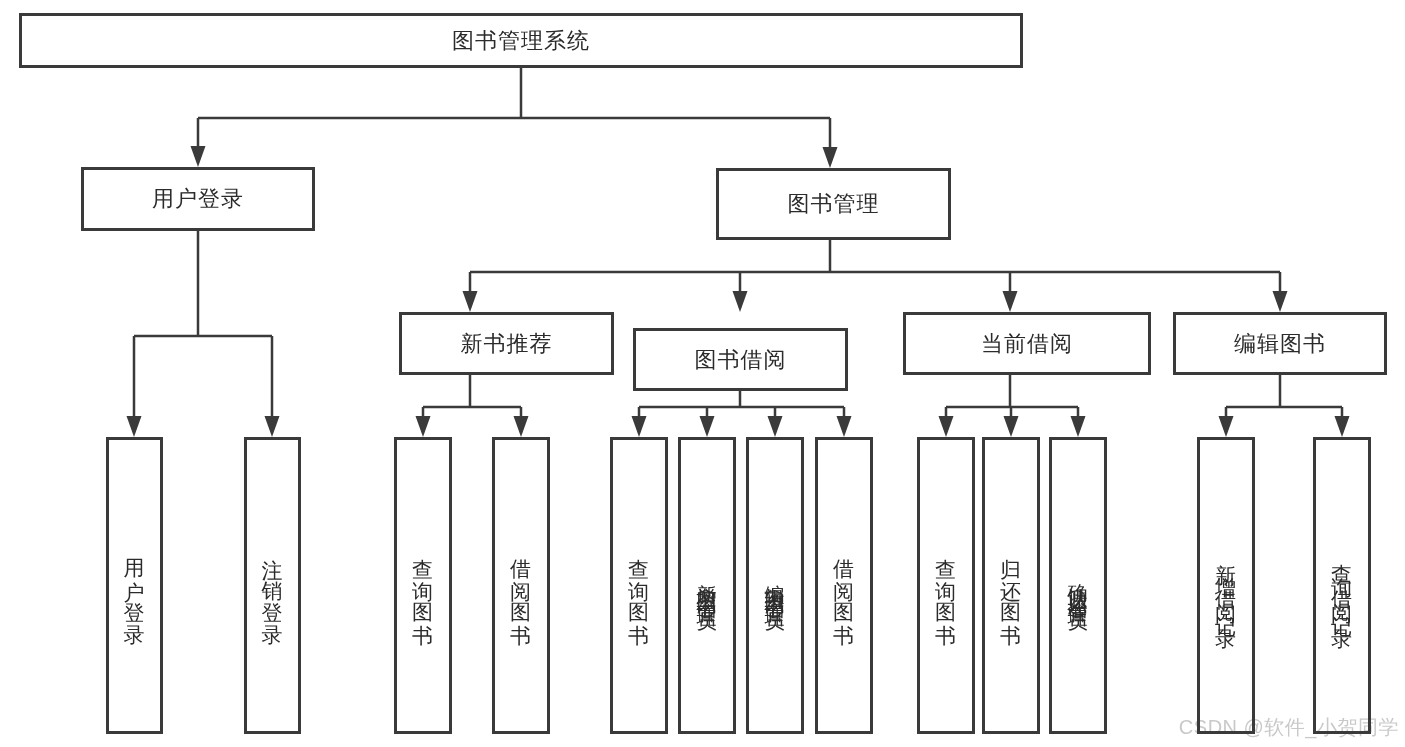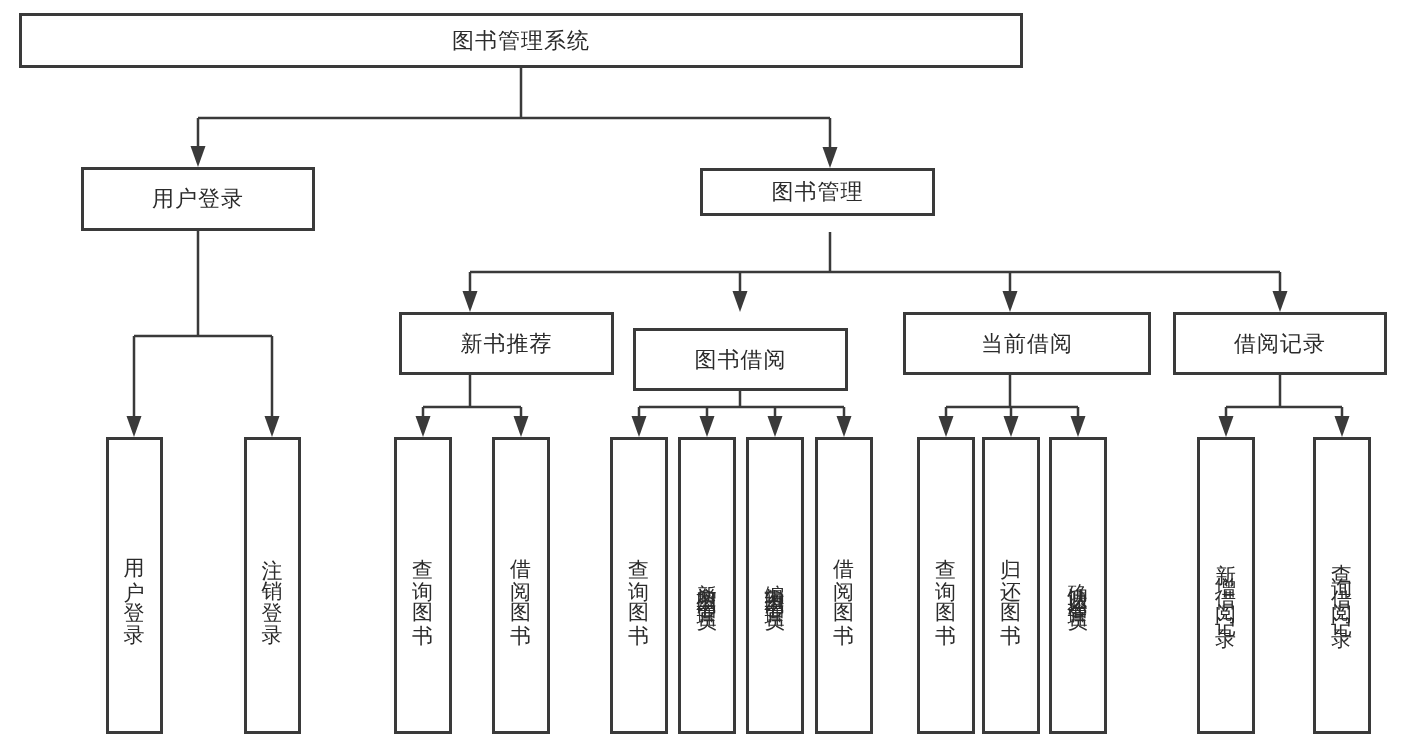--- a/index.html
+++ b/index.html
@@ -96,35 +96,35 @@
     </g>
   </svg>
 
   <div class="node node-h" style="left:19px; top:13px; width:1004px; height:55px;">
     <span>图书管理系统</span>
   </div>
 
   <div class="node node-h" style="left:81px; top:167px; width:234px; height:64px;">
     <span>用户登录</span>
   </div>
-  <div class="node node-h" style="left:700px; top:168px; width:235px; height:48px;text-align:center;">
+  <div class="node node-h" style="left:716px; top:168px; width:235px; height:72px;text-align:center;">
     <span>图书管理</span>
   </div>
 
   <div class="node node-h" style="left:363px; top:312px; width:215px; height:63px;margin-left:36px;">
     <span>新书推荐</span>
   </div>
   <div class="node node-h" style="left:633px; top:328px; width:215px; height:63px;">
     <span>图书借阅</span>
   </div>
   <div class="node node-h" style="left:903px; top:312px; width:248px; height:63px;">
     <span>当前借阅</span>
   </div>
   <div class="node node-h" style="left:1173px; top:312px; width:214px; height:63px;">
-    <span>借阅记录</span>
+    <span>编辑图书</span>
   </div>
 
   <div class="node node-v sp-lg" style="left:106px; top:437px; width:57px; height:297px;">
     <span class="vtext">用户登录</span>
   </div>
   <div class="node node-v sp-lg" style="left:244px; top:437px; width:57px; height:297px;">
     <span class="vtext">注销登录</span>
   </div>
 
   <div class="node node-v sp-lg" style="left:394px; top:437px; width:58px; height:297px;">
@@ -157,14 +157,15 @@
     <span class="vtext">确认归还（管理员）</span>
   </div>
 
   <div class="node node-v sp-md" style="left:1197px; top:437px; width:58px; height:297px;">
     <span class="vtext">新增借阅记录</span>
   </div>
   <div class="node node-v sp-md" style="left:1313px; top:437px; width:58px; height:297px;">
     <span class="vtext">查询借阅记录</span>
   </div>
 
+  <div class="watermark">CSDN @软件_小贺同学</div>
 
 </div>
 
 </body></html>

